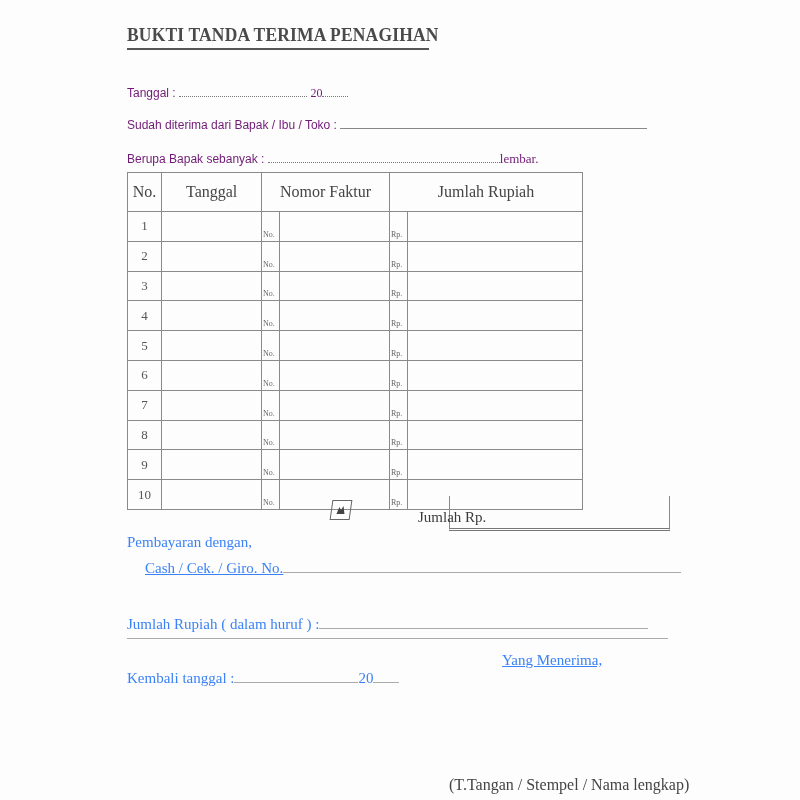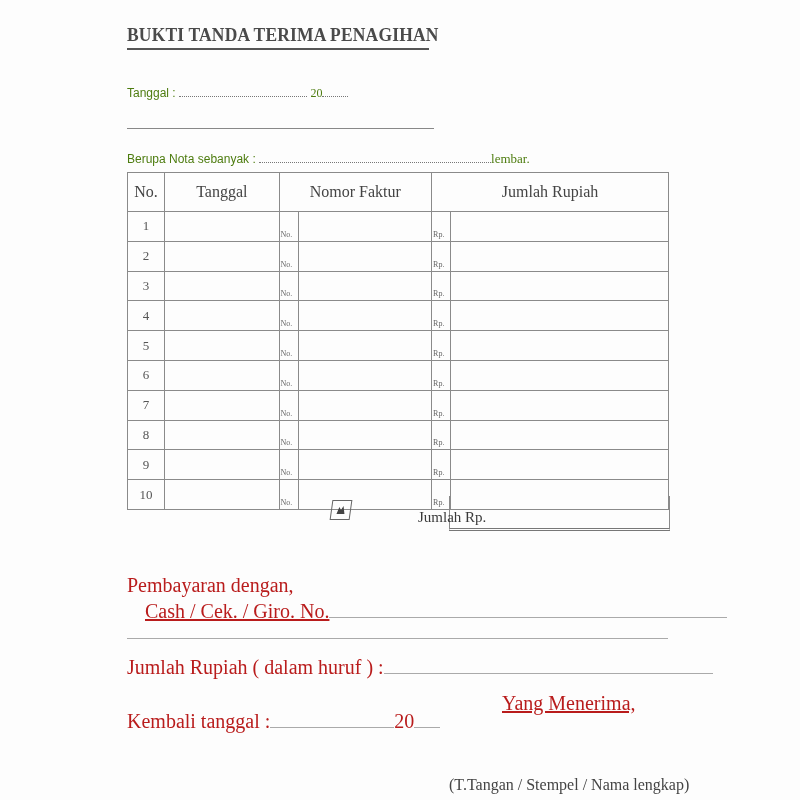--- a/index.html
+++ b/index.html
@@ -4,58 +4,59 @@
 <style>
   html, body { margin:0; padding:0; }
   body { width:800px; height:800px; background:#fdfdfd; position:relative; overflow:hidden; color:#3a3a3a; }
   .serif { font-family: "Liberation Serif", "DejaVu Serif", serif; }
   .sans { font-family: "Liberation Sans", "DejaVu Sans", sans-serif; }
   .abs { position:absolute; }
 
   .title { left:127px; top:24px; font-size:19px; font-weight:bold; color:#4a4a4a; letter-spacing:0.2px; transform:scaleX(0.92); transform-origin:left; }
   .title-underline { left:127px; top:48px; width:302px; height:1.5px; background:#555; }
 
-  .small-line { font-size:12px; color:#4d7c0f; }
+  .small-line { font-size:12px; color:#701a75; }
   .dots { border-bottom:1px dotted #777; display:inline-block; }
   .solid { border-bottom:1px solid #888; display:inline-block; }
 
-  table.grid { position:absolute; left:127px; top:172px; border-collapse:collapse; width:542px; }
+  table.grid { position:absolute; left:127px; top:172px; border-collapse:collapse; width:456px; }
   table.grid td, table.grid th { border:1px solid #8a8a8a; padding:0; }
   table.grid th { height:38px; font-family:"Liberation Serif", serif; font-weight:normal; font-size:16px; color:#444; }
   table.grid td { height:26.8px; }
   td.no { width:36px; text-align:center; font-family:"Liberation Serif", serif; font-size:13px; color:#555; vertical-align:middle; }
   td.tgl { width:113px; }
   td.pfx { width:17px; font-family:"Liberation Serif", serif; font-size:8px; color:#666; vertical-align:bottom; padding-left:1px !important; padding-bottom:2px !important; }
   td.fak { width:132px; }
   td.rp { width:216px; }
 
   .total-box { left:449px; top:496px; width:219px; height:32px; border-left:1px solid #8a8a8a; border-right:1px solid #8a8a8a; border-bottom:3px double #777; }
   .jumlah-label { left:374px; top:509px; font-size:15px;margin-left:44px; }
   .logo { left:331px; top:500px; width:18px; height:18px; border:1px solid #666; transform:skewX(-8deg); display:flex; align-items:center; justify-content:center; }
 
-  .t15 { font-size:20px; color:#b91c1c;margin-top:40px; }
+  .t15 { font-size:15px; color:#3b82f6; }
 </style>
 </head>
 <body>
 
 <div class="abs serif title">BUKTI TANDA TERIMA PENAGIHAN</div>
 <div class="abs title-underline"></div>
 
 <div class="abs sans small-line" style="left:127px; top:86px;">
   <span>Tanggal :</span>
   <span class="dots" style="width:128px;"></span>
   <span class="serif" style="font-size:12px;">20</span><span class="dots" style="width:26px;"></span>
 </div>
 
 <div class="abs sans small-line" style="left:127px; top:118px;">
+  <span>Sudah diterima dari Bapak / Ibu / Toko :</span>
   <span class="solid" style="width:307px;"></span>
 </div>
 
 <div class="abs sans small-line" style="left:127px; top:151px;">
-  <span>Berupa Nota sebanyak  :</span>
+  <span>Berupa Bapak sebanyak  :</span>
   <span class="dots" style="width:232px;"></span><span class="serif" style="font-size:13px;">lembar.</span>
 </div>
 
 <table class="grid">
   <tbody>
       <tr>
     <th>No.</th>
     <th>Tanggal</th>
     <th colspan="2">Nomor Faktur</th>
     <th colspan="2">Jumlah Rupiah</th>

